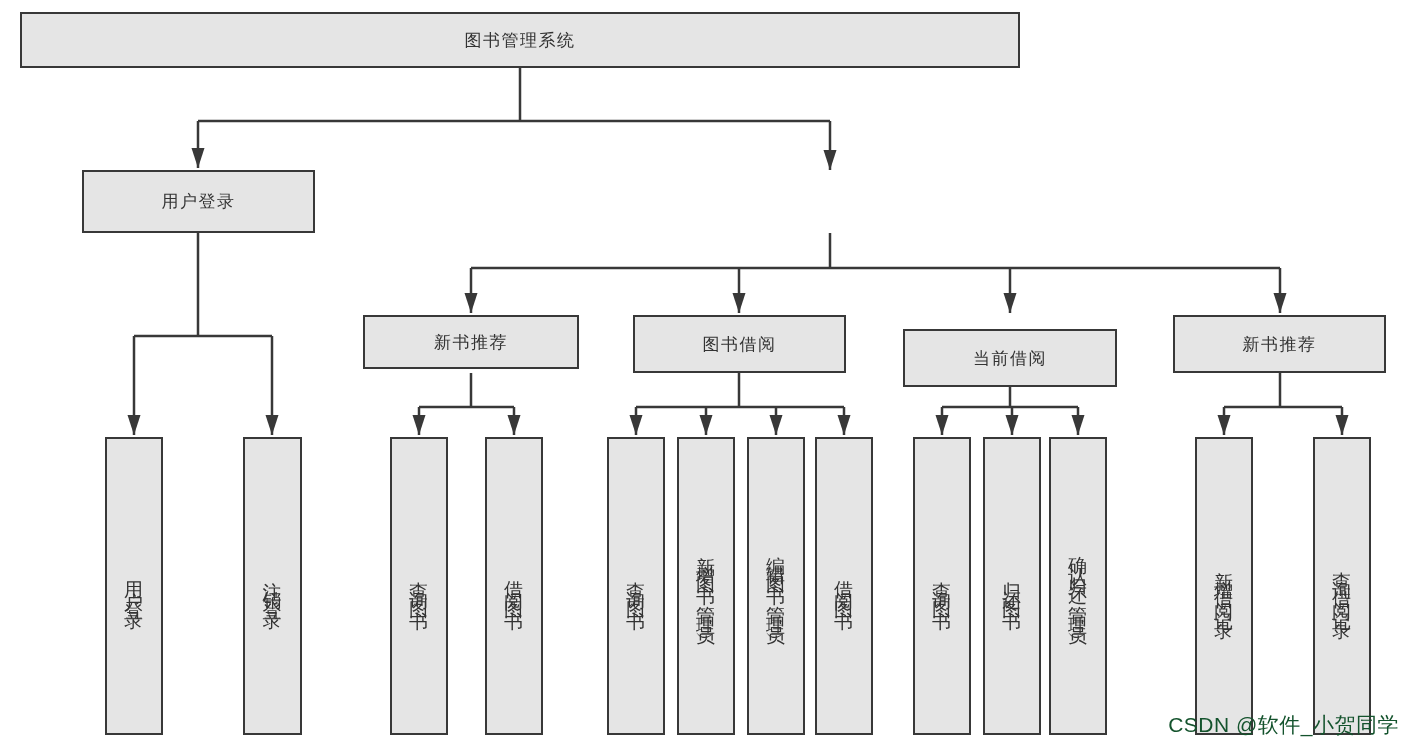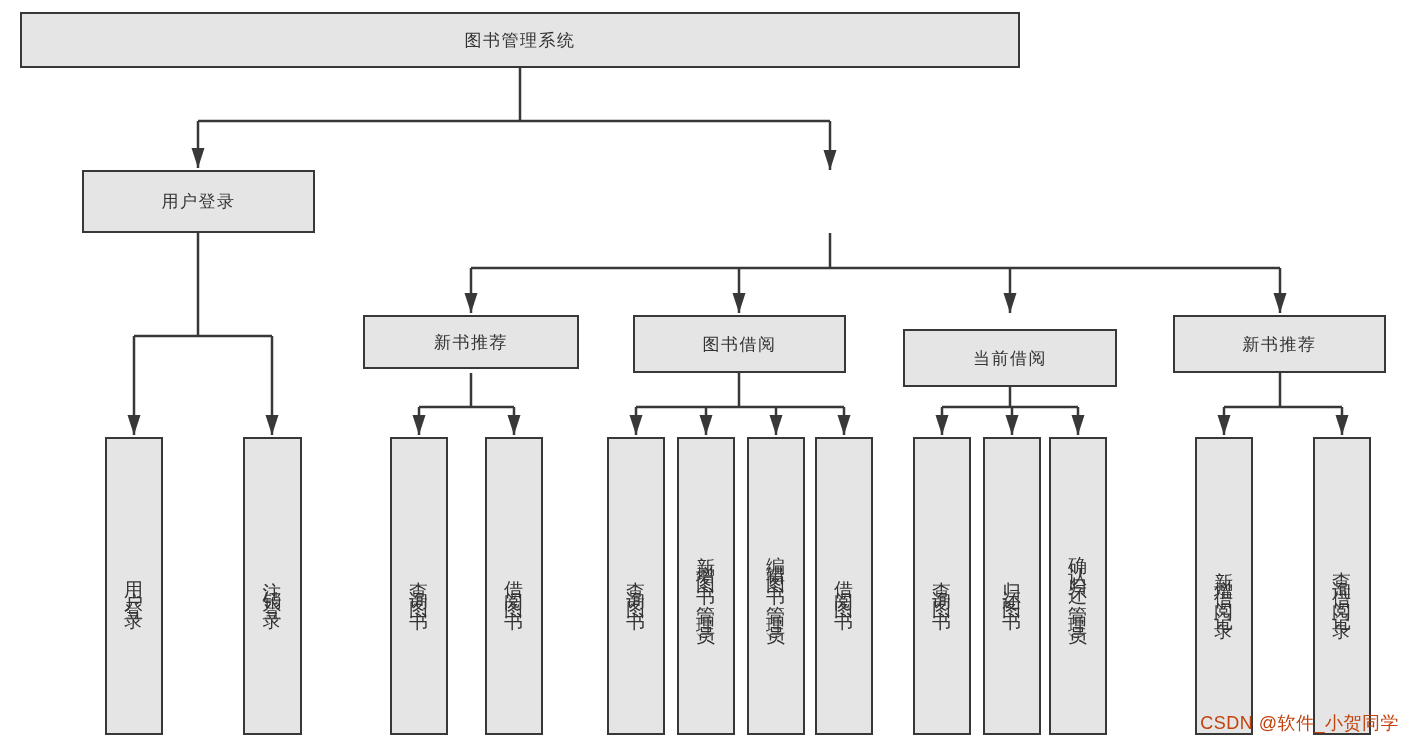--- a/index.html
+++ b/index.html
@@ -46,23 +46,23 @@
     writing-mode: vertical-rl;
     font-size: 19px;
     letter-spacing: 10px;
     line-height: 1;
   }
   .watermark {
     position: absolute;
     right: 6px;
     top: 711px;
     z-index: 3;
-    font-size: 18px;
+    font-size: 21px;
     letter-spacing: 0.5px;
-    color: #c2410c;
+    color: #14532d;
     white-space: nowrap;
   }
 </style>
 </head>
 <body>
 
 <div class="canvas">
 
   <svg class="wires" width="1405" height="747" viewBox="0 0 1405 747">
     <defs>

